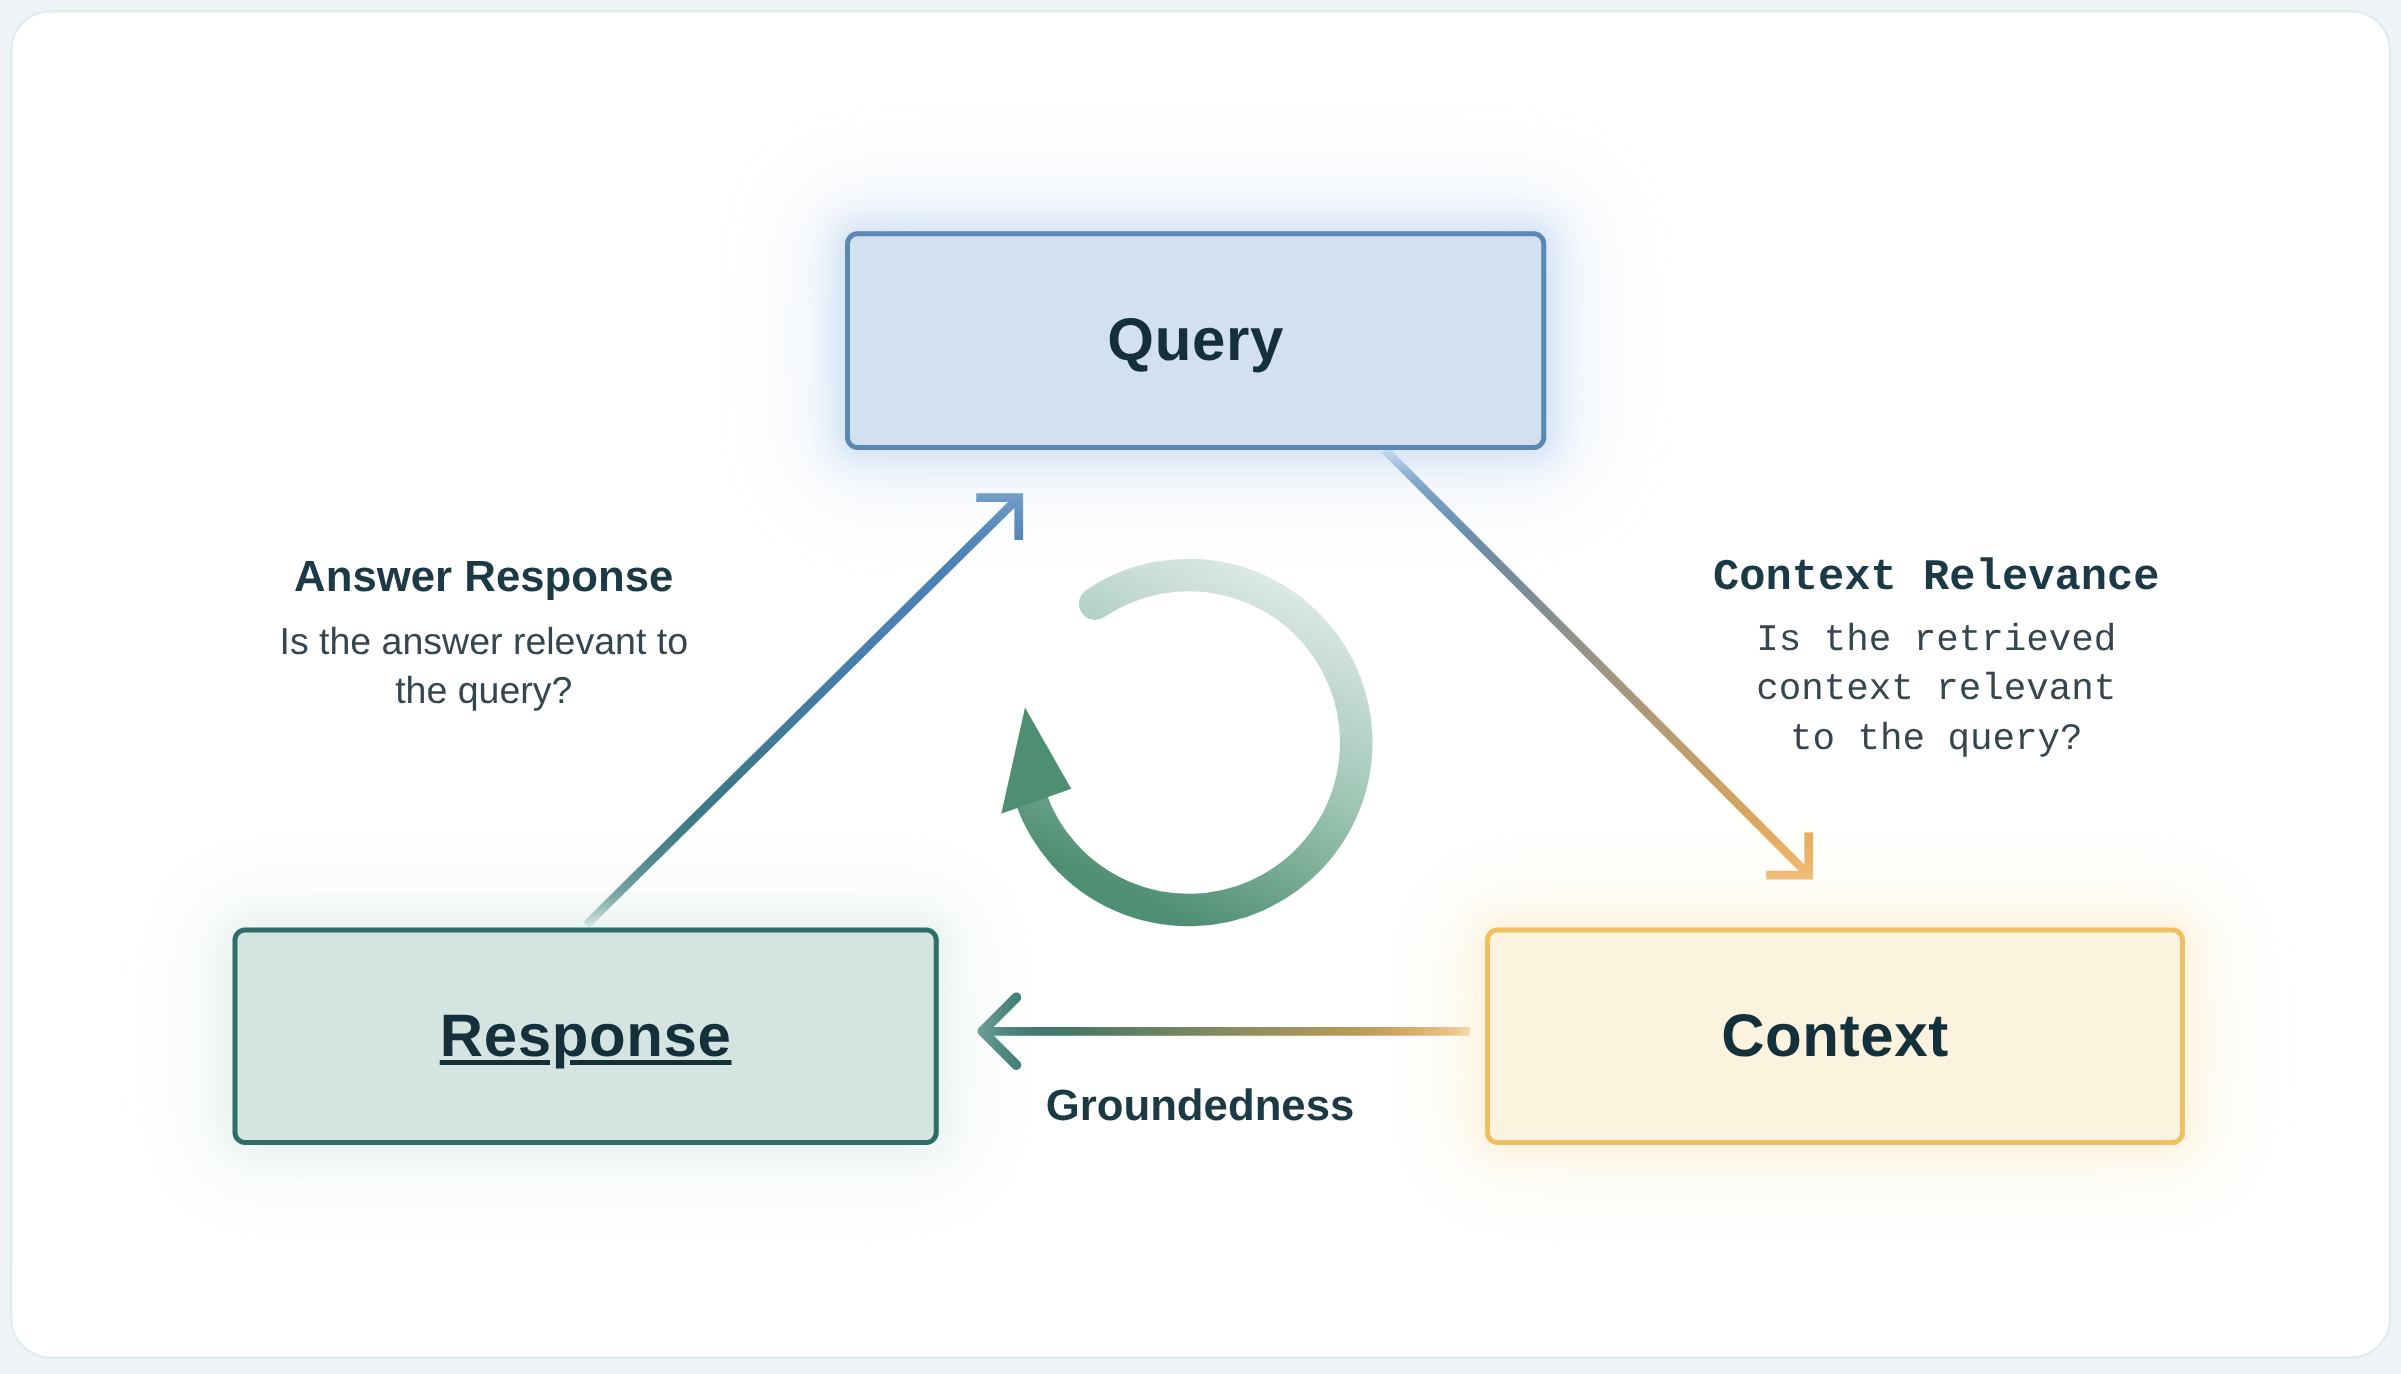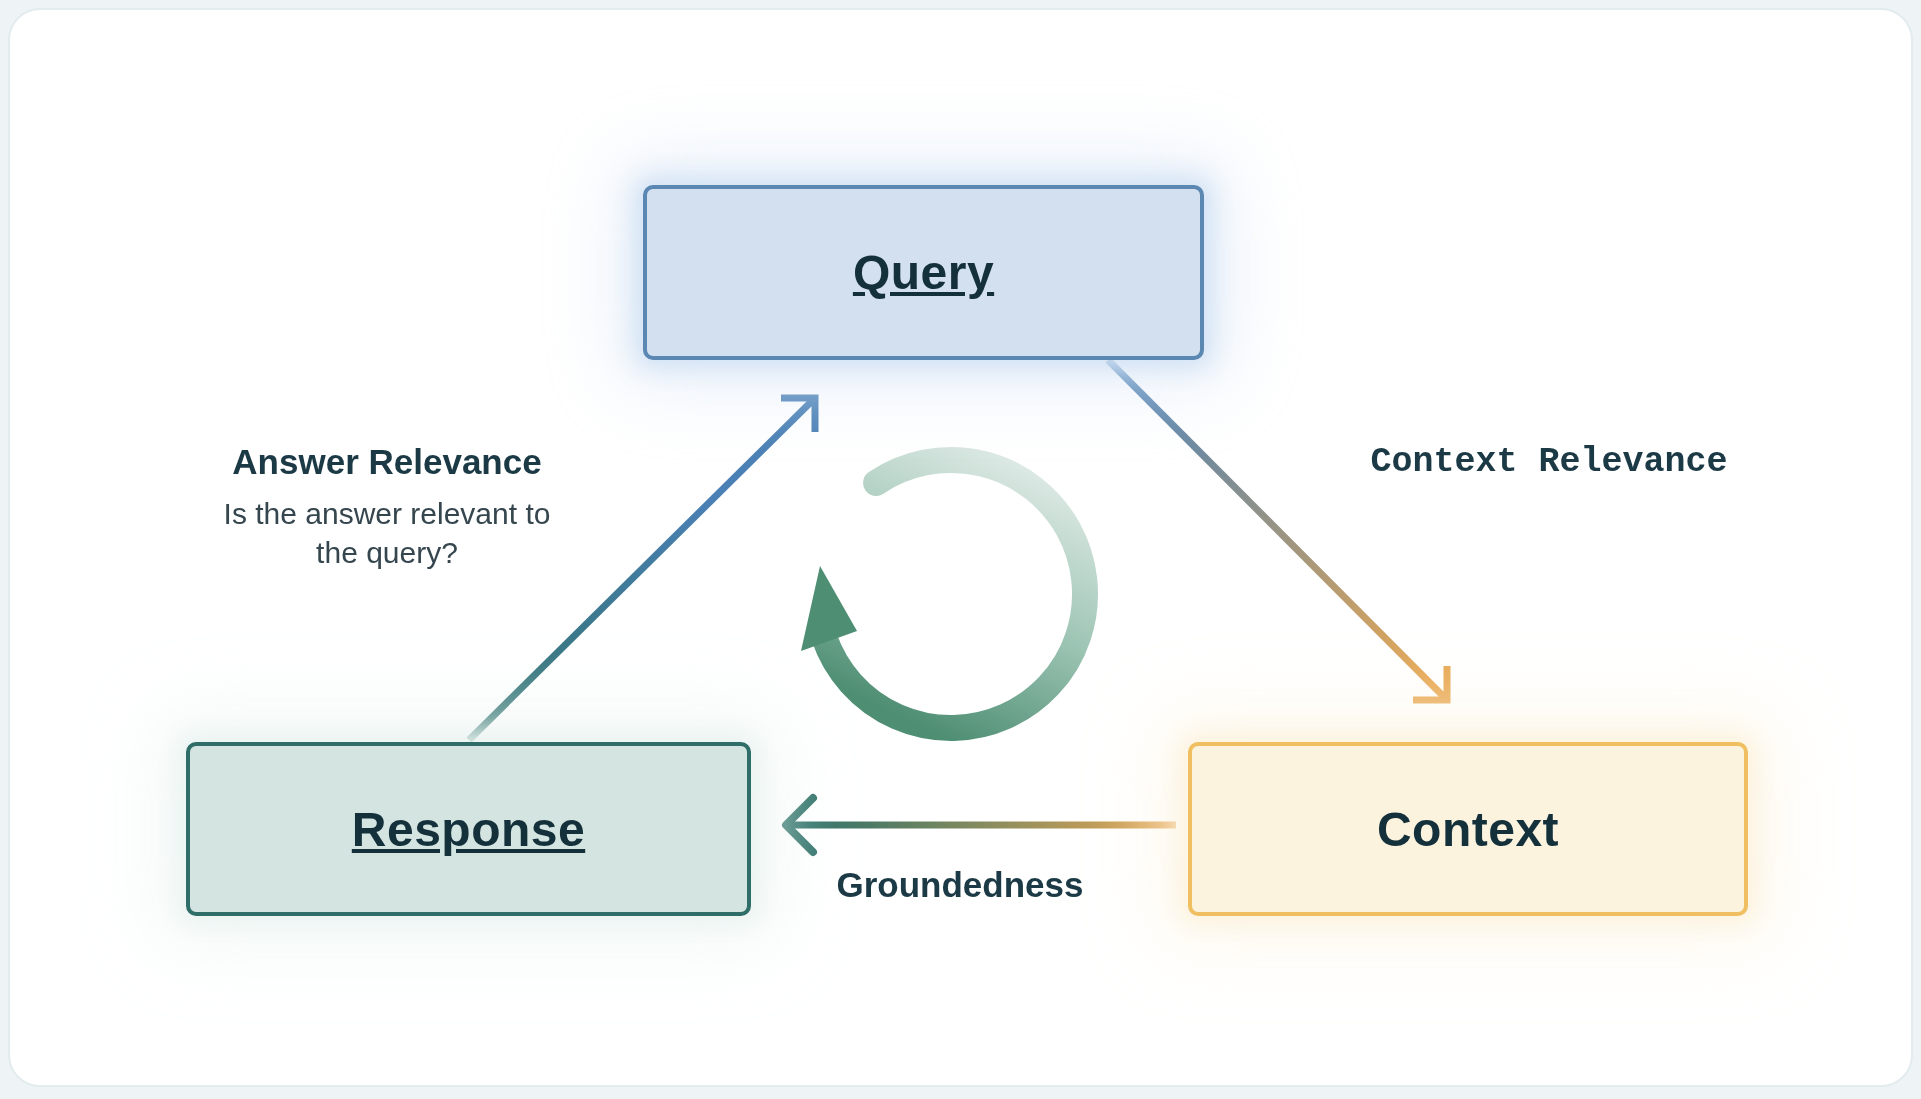--- a/index.html
+++ b/index.html
@@ -29,25 +29,24 @@
     align-items: center;
     justify-content: center;
     border-radius: 10px;
     border: 4px solid;
     font-size: 48px;
     font-weight: bold;
     color: var(--node-text, #14303b);
     letter-spacing: 0.5px;
   }
   .node-query {
-    left: 643px; top: 185px; width: 553px; height: 167px;
+    left: 676px; top: 185px; width: 553px; height: 167px;
     background: var(--query-fill, #d3e0ef);
     border-color: var(--query-border, #5b87b3);
     box-shadow: 0 0 22px 8px rgba(208,224,243,0.95), 0 0 70px 30px rgba(222,234,248,0.65);
-    text-decoration: underline;
   }
   .node-response {
     left: 186px; top: 742px; width: 557px; height: 166px;
     background: var(--response-fill, #d4e5e1);
     border-color: var(--response-border, #2f6e68);
     box-shadow: 0 0 22px 8px rgba(233,242,240,0.95), 0 0 70px 30px rgba(238,246,244,0.7);
     text-decoration: underline;
   }
   .node-context {
     left: 1176px; top: 742px; width: 552px; height: 166px;
@@ -132,21 +131,22 @@
   <span>Query</span>
 </div>
 <div class="node node-response">
   <span>Response</span>
 </div>
 <div class="node node-context">
   <span>Context</span>
 </div>
 
 <div class="edge-label label-answer">
-  <div class="edge-title">Answer Relevance</div>
+  <div class="edge-title">Answer Response</div>
   <div class="edge-desc">Is the answer relevant to the query?</div>
 </div>
 <div class="edge-label label-context">
   <div class="edge-title">Context Relevance</div>
+  <div class="edge-desc">Is the retrieved context relevant to the query?</div>
 </div>
 <div class="edge-label label-ground">
   <div class="edge-title">Groundedness</div>
 </div>
 
 </body></html>

